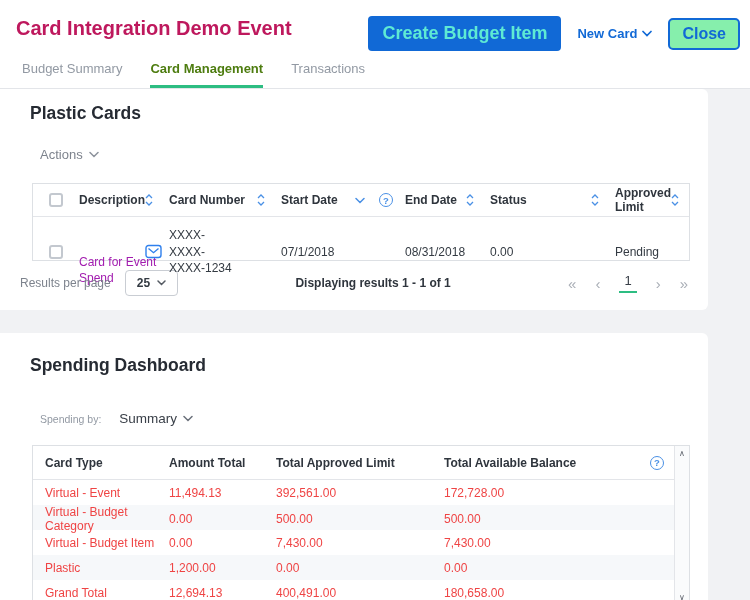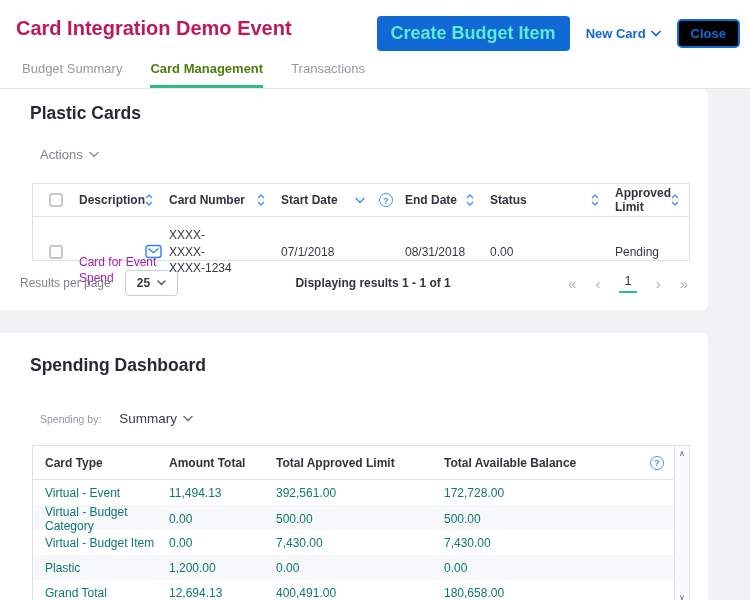--- a/index.html
+++ b/index.html
@@ -6,22 +6,22 @@
   html,body { width:750px; height:600px; overflow:hidden; background:#f1f2f4;
     font-family:"Liberation Sans", sans-serif; color:#272c33; }
 
   
   .topbar { position:relative; background:#fff; height:89px; border-bottom:1px solid #e3e5e9; }
   .page-title { position:absolute; left:16px; top:17px; font-size:20px; font-weight:700; color:#be185d; }
   .topbar-actions { position:absolute; right:10px; top:16px; display:flex; align-items:center; gap:16px; }
   .btn-primary { background:#1169d6; color:#5eead4; border:none; border-radius:4px;
     font-family:inherit; font-size:18px; font-weight:700; padding:7px 14px; cursor:pointer; }
   .new-card { display:flex; align-items:center; gap:5px; color:#1169d6; font-size:13px; font-weight:700; cursor:pointer; }
-  .btn-outline { background:#000000; color:#1169d6; border:2px solid #1169d6; border-radius:5px;
-    font-family:inherit; font-size:13px; font-weight:700; padding:5px 12px; cursor:pointer; }
+  .btn-outline { background:#86efac; color:#1169d6; border:2px solid #1169d6; border-radius:5px;
+    font-family:inherit; font-size:16px; font-weight:700; padding:5px 12px; cursor:pointer; }
   .tabs { position:absolute; left:22px; bottom:0; display:flex; gap:28px; }
   .tab { font-size:13px; color:#9299a3; padding-bottom:9px; border-bottom:3px solid transparent; cursor:pointer; }
   .tab.active { color:#4d7c0f; font-weight:700; border-bottom-color:#2dbd82; }
 
   
   .card { background:#fff; width:708px; border-radius:0 6px 6px 0; }
   .card1 { height:221px; }
   .card2 { margin-top:23px; height:300px; }
   .section-title { padding:14px 0 0 30px; font-size:17.5px; font-weight:700; color:#262b33; }
 
@@ -59,21 +59,21 @@
   .pager { display:flex; align-items:center; gap:19px; }
   .pg-icon { color:#a9aeb6; font-size:15px; line-height:1; cursor:pointer; user-select:none; }
   .pg-num { font-size:13px; font-weight:500; color:#3a4049; border-bottom:2px solid #2dbd82;
     padding:0 5px 3px; cursor:pointer; }
 
   
   .stable { margin:19px 0 0 32px; width:658px; border:1px solid #dde0e4; display:flex; background:#fff; }
   .s-content { width:642px; }
   .srow { display:grid; grid-template-columns:136px 107px 168px 1fr; align-items:center; }
   .srow.head { height:34px; border-bottom:1px solid #e3e5e9; font-size:12px; font-weight:700; color:#2f353d; }
-  .srow.data { height:25px; font-size:12px; font-weight:500; color:#0f766e; }
+  .srow.data { height:25px; font-size:12px; font-weight:500; color:#ef4444; }
   .srow.data.stripe { background:#f6f8fa; }
   .srow > :first-child { padding-left:12px; }
   .s-head-last { display:flex; align-items:center; }
   .s-head-last .help { margin-left:auto; margin-right:10px; }
   .s-scrollbar { width:15px; border-left:1px solid #e3e5e9; background:#fafbfc;
     display:flex; flex-direction:column; justify-content:space-between; align-items:center;
     padding:3px 0; font-size:8px; color:#5b6069; cursor:pointer; }
 
   .chev { display:flex; }
 </style>

